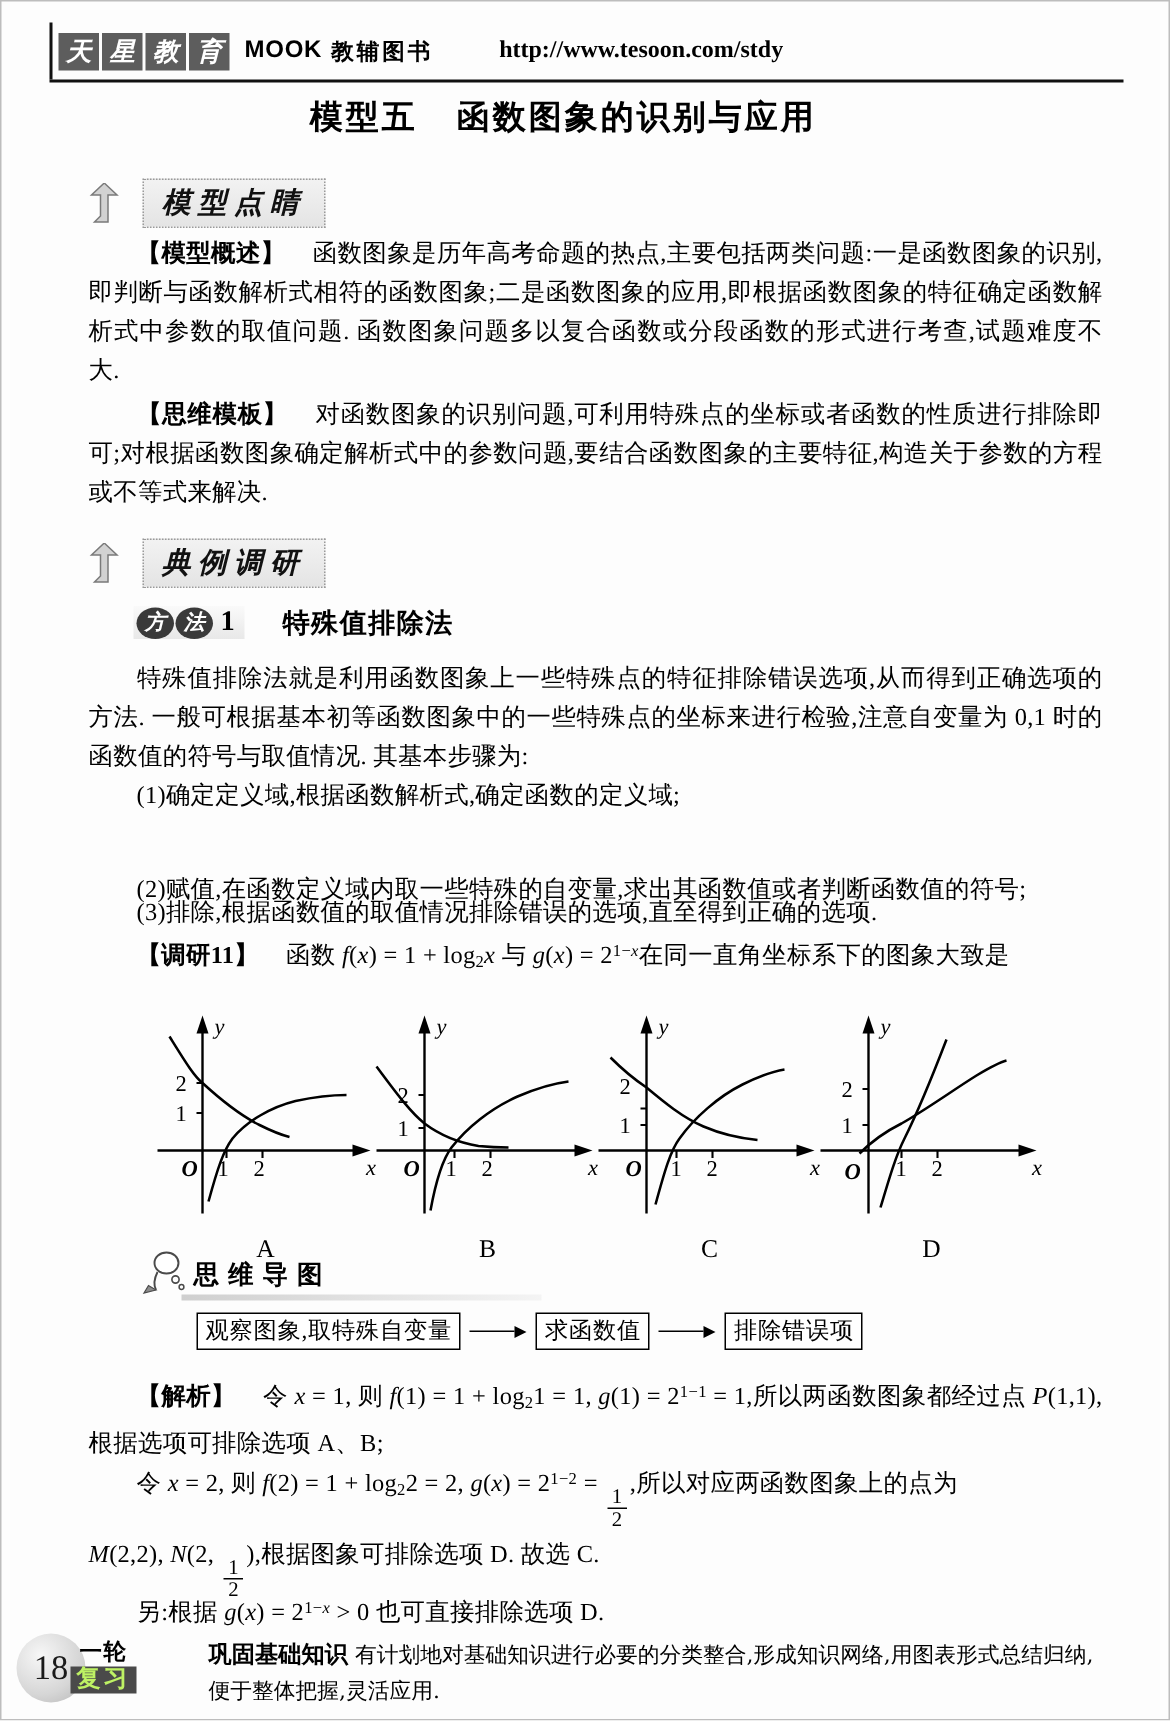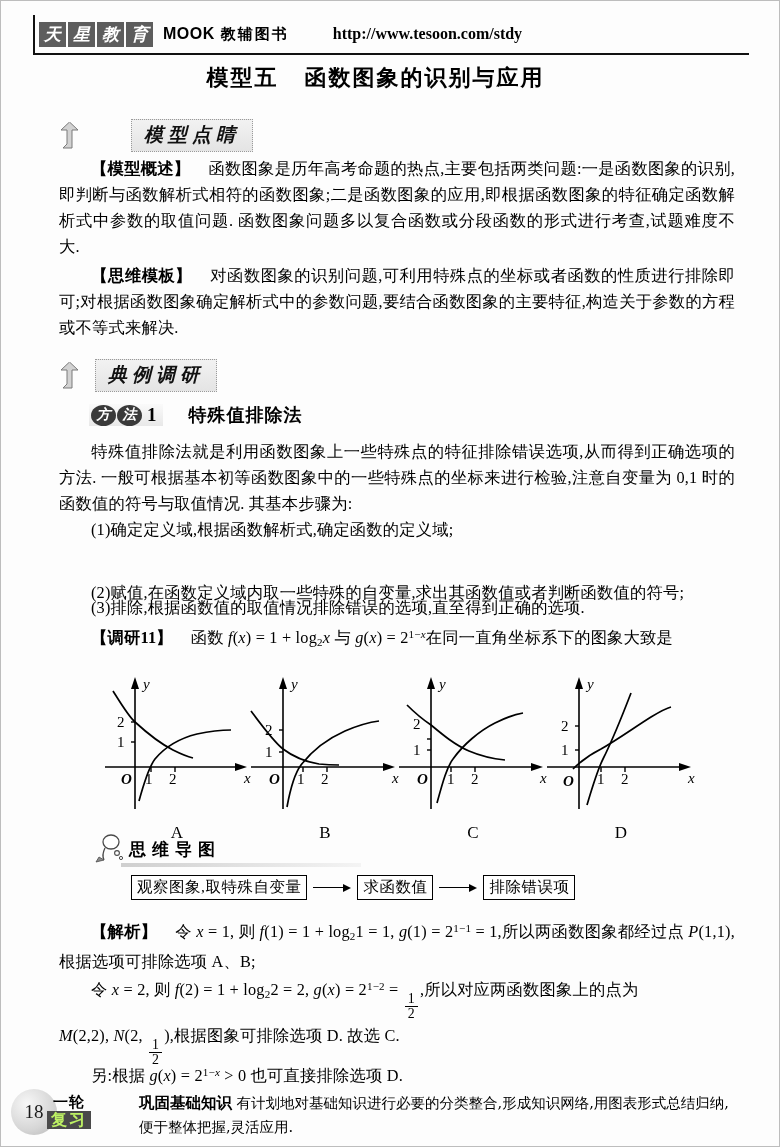--- a/index.html
+++ b/index.html
@@ -170,21 +170,21 @@
 
   
   .footer {
     position: absolute; left: 10px; top: 1086px; width: 760px; height: 58px;
   }
   .foot-badge { position: absolute; left: 0; top: 2px; display: flex; align-items: center; }
   .pg-circle {
     width: 46px; height: 46px; border-radius: 50%;
     background: radial-gradient(circle at 35% 32%, #f7f7f7 0%, #d6d6d6 60%, #b4b4b4 100%);
     display: flex; align-items: center; justify-content: center;
-    font-size: 19px; font-family: "Liberation Serif", serif;
+    font-size: 23px; font-family: "Liberation Serif", serif;
     color: #1a1a1a;
   }
   .round-label {
     margin-left: -10px;
     display: flex; flex-direction: column; align-items: center;
     font-weight: bold; line-height: 1;
   }
   .round-top { font-size: 15px; letter-spacing: 1px; }
   .round-bot {
     font-size: 16px; letter-spacing: 2px;
@@ -214,21 +214,21 @@
       <span class="mook-cn">教辅图书</span>
       <span class="site">http://www.tesoon.com/stdy</span>
     </div>
     <div class="hdr-rule"></div>
   </div>
 
   <div class="title">
     <span>模型五</span><span class="gap"></span><span>函数图象的识别与应用</span>
   </div>
 
-  <div class="badge-row" style="left:58px; top:118px;gap:36px;">
+  <div class="badge-row" style="left:58px; top:118px;">
     <svg class="arrow-ico" viewBox="0 0 32 30">
       <path d="M4 26 L13 26 L13 8 L19 8 L10.5 0 L2 8 L8 8 L8 22 Z" fill="#d2d2d2" stroke="#7a7a7a" stroke-width="1"></path>
     </svg>
     <span class="badge-box">模型点睛</span>
   </div>
 
   <div class="para" style="left:58px; top:262px; width:676px;">
     <span class="indent"></span><b>【思维模板】</b><span class="sp"></span><span>对函数图象的识别问题,可利用特殊点的坐标或者函数的性质进行排除即可;对根据函数图象确定解析式中的参数问题,要结合函数图象的主要特征,构造关于参数的方程或不等式来解决.</span>
   </div>
 

